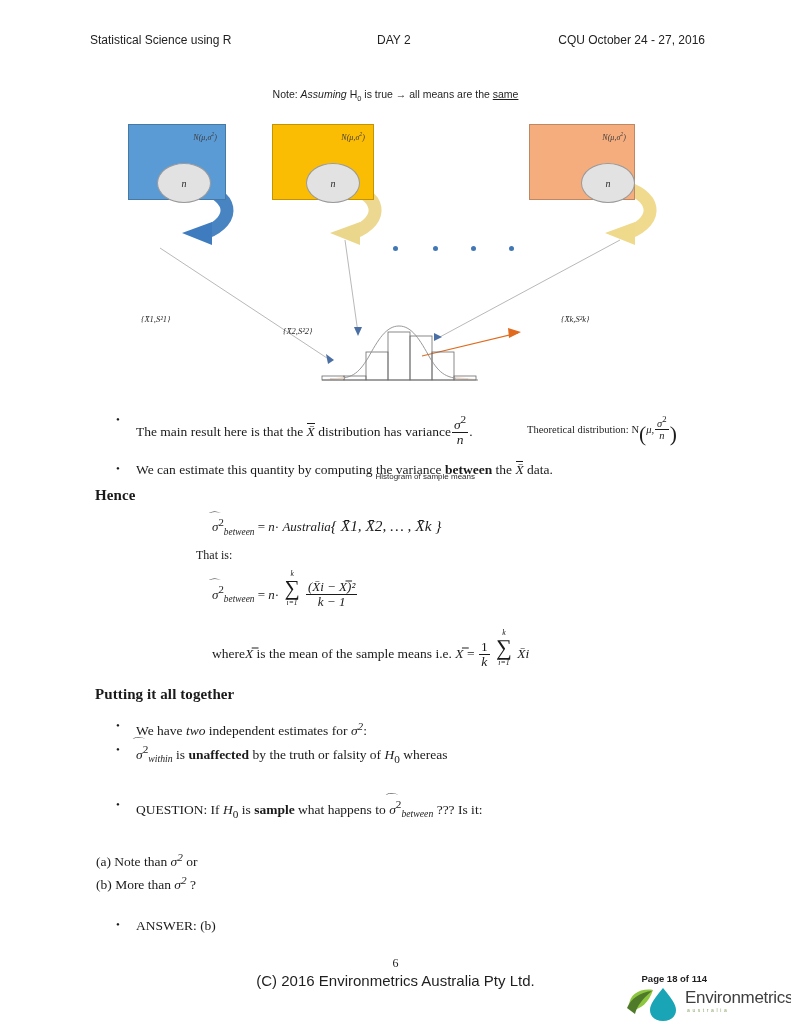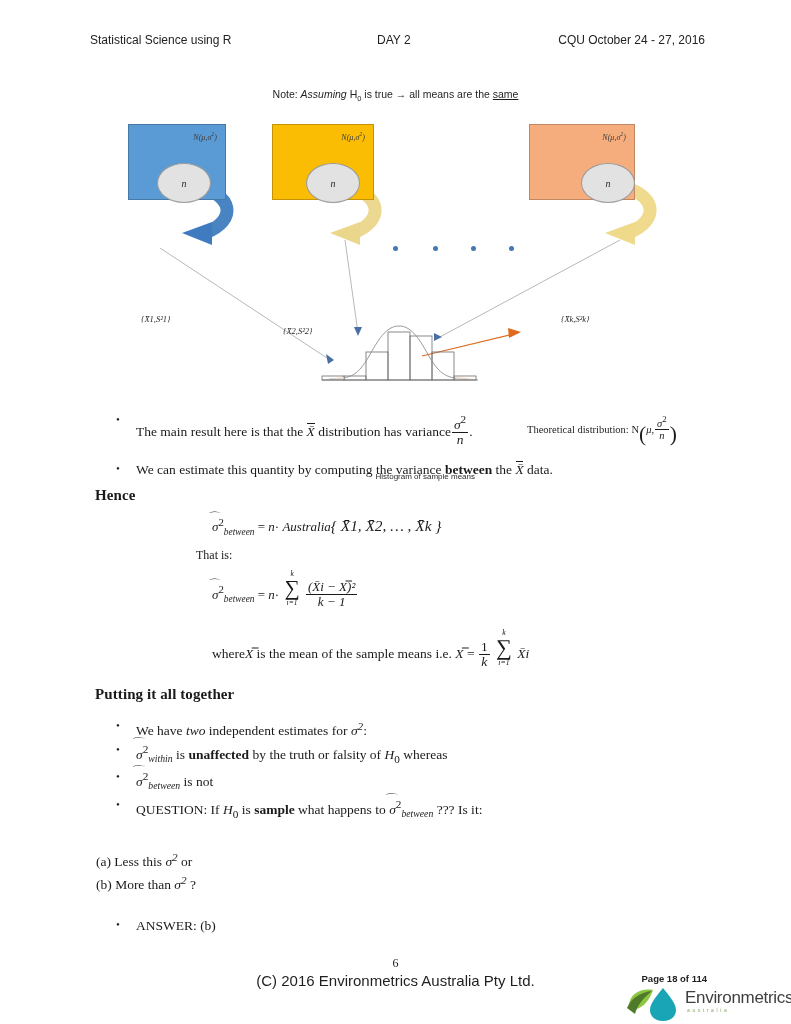--- a/index.html
+++ b/index.html
@@ -484,43 +484,39 @@
     <span class="mi"><span>σ</span><sup>2</sup></span><span>:</span>
   </div>
   <div class="bullet-row">
     <span class="mi hatsig">σ</span><sup>2</sup><sub class="mi" style="font-size:.72em">within</sub>
     <span>is</span>
     <b>unaffected</b>
     <span>by the truth or falsity of</span>
     <span class="mi"><span>H</span><sub style="font-style:normal">0</sub></span>
     <span>whereas</span>
   </div>
-  <div class="bullet-row">
-    <span class="mi hatsig">σ</span><sup>2</sup><sub class="mi" style="font-size:.72em">between</sub>
-    <span>is not</span>
-  </div>
 </div>
 
 <div id="question-bullet">
   <div class="bullet-row">
     <span>QUESTION: If</span>
     <span class="mi"><span>H</span><sub style="font-style:normal">0</sub></span>
     <span>is</span>
     <b>sample</b>
     <span>what happens to</span>
     <span class="mi hatsig">σ</span><sup>2</sup><sub class="mi" style="font-size:.72em">between</sub>
     <span>???</span>
     <span>Is it:</span>
   </div>
 </div>
 
 <div class="choices">
   <div>
     <span>(a)</span>
-    <span>Less this</span>
+    <span>Note than</span>
     <span class="mi"><span>σ</span><sup>2</sup></span>
     <span>or</span>
   </div>
   <div>
     <span>(b)</span>
     <span>More than</span>
     <span class="mi"><span>σ</span><sup>2</sup></span>
     <span>?</span>
   </div>
 </div>

